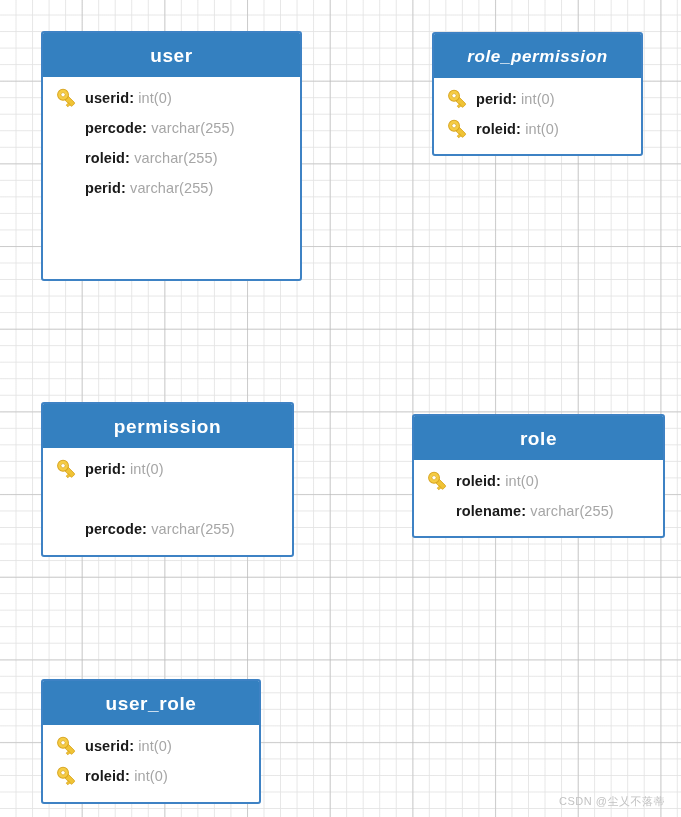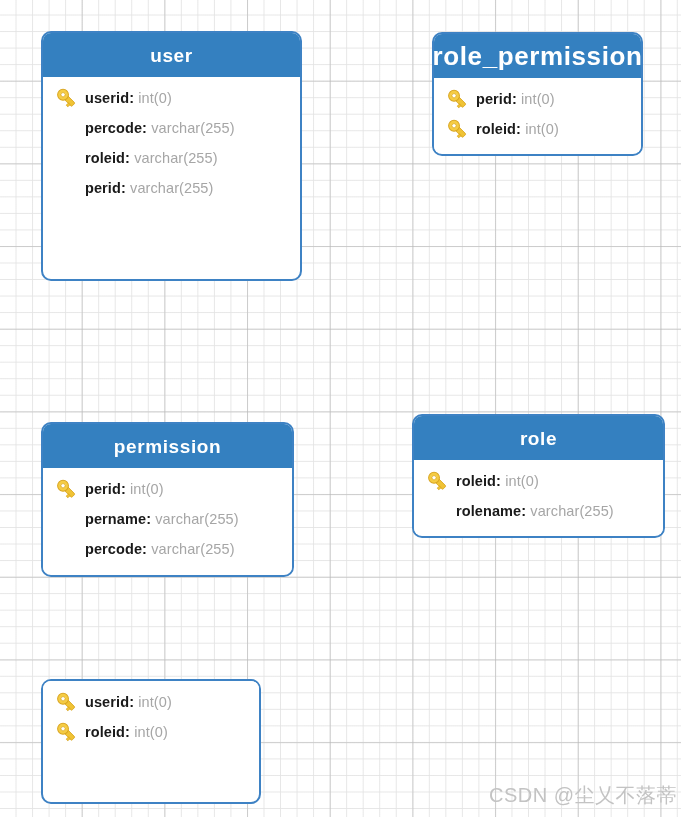--- a/index.html
+++ b/index.html
@@ -30,21 +30,21 @@
       16.54px 16.54px,
       16.54px 16.54px;
     background-position: -1px -2px, -1px -2px, -1px -2px, -1px -2px;
   }
 
   .entity {
     position: absolute;
     box-sizing: border-box;
     background: #ffffff;
     border: 2px solid #3e82c4;
-    border-radius: 10px;
+    border-radius: 3px;
     overflow: hidden;
     box-shadow: 0 0 0 0 rgba(0,0,0,0);
   }
 
   .entity-header {
     background: #3480c0;
     color: #ffffff;
     font-weight: bold;
     text-align: center;
     letter-spacing: 0.6px;
@@ -96,36 +96,36 @@
   .attr-text .attr-type {
     color: #a6a6a6;
     font-weight: normal;
   }
 
   
   #entity-user          { left: 41px;  top: 31px;  width: 261px; height: 250px; }
   #entity-user .entity-header          { height: 44px; font-size: 19px; }
 
   #entity-role-permission { left: 432px; top: 32px; width: 211px; height: 124px; }
-  #entity-role-permission .entity-header { height: 44px; font-size: 26px; }
-
-  #entity-permission    { left: 41px;  top: 402px; width: 253px; height: 155px; margin-top: 20px; }
+  #entity-role-permission .entity-header { height: 44px; font-size: 17px; font-style: italic; }
+
+  #entity-permission    { left: 41px;  top: 402px; width: 253px; height: 155px; }
   #entity-permission .entity-header    { height: 44px; font-size: 19px; }
 
   #entity-role          { left: 412px; top: 402px; width: 253px; height: 124px; margin-top: 12px; }
   #entity-role .entity-header          { height: 44px; font-size: 19px; }
 
   #entity-user-role     { left: 41px;  top: 679px; width: 220px; height: 125px; }
   #entity-user-role .entity-header     { height: 44px; font-size: 19px; }
 
   .watermark {
     position: absolute;
-    right: 4px;
+    right: 16px;
     bottom: 8px;
-    font-size: 20px;
+    font-size: 11px;
     color: #c3c3c3;
     letter-spacing: 0.5px;
     white-space: nowrap;
   }
 </style>
 </head>
 <body>
 
 <div id="canvas">
 
@@ -215,21 +215,20 @@
               <circle cx="6.6" cy="9.8" r="5.4" fill="#f5cc44" stroke="#d8a41f" stroke-width="1"></circle>
               <circle cx="6.6" cy="9.8" r="2.1" fill="#ffffff" stroke="#d8a41f" stroke-width="0.7"></circle>
             </g>
           </svg>
         </span>
         <span class="attr-text"><span class="attr-name">perid</span><span class="attr-colon">:</span> <span class="attr-type">int(0)</span></span>
       </div>
 
       <div class="attr-row">
         <span class="key-slot"></span>
-        <span class="attr-text"><span class="attr-name">pername</span><span class="attr-colon">:</span> <span class="attr-type">varchar(255)</span></span>
       </div>
 
       <div class="attr-row">
         <span class="key-slot"></span>
         <span class="attr-text"><span class="attr-name">percode</span><span class="attr-colon">:</span> <span class="attr-type">varchar(255)</span></span>
       </div>
 
     </div>
   </div>
 
@@ -253,20 +252,21 @@
 
       <div class="attr-row">
         <span class="key-slot"></span>
         <span class="attr-text"><span class="attr-name">rolename</span><span class="attr-colon">:</span> <span class="attr-type">varchar(255)</span></span>
       </div>
 
     </div>
   </div>
 
   <div class="entity" id="entity-user-role">
+    <div class="entity-header">user_role</div>
     <div class="entity-body">
 
       <div class="attr-row">
         <span class="key-slot">
           <svg width="22" height="20" viewBox="0 0 22 20">
             <g transform="rotate(45 11 10)">
               <rect x="9.5" y="7.2" width="11.5" height="5" rx="1.2" fill="#f0c335" stroke="#d8a41f" stroke-width="0.8"></rect>
               <rect x="16.2" y="11.6" width="2.4" height="3.4" rx="0.8" fill="#f0c335" stroke="#d8a41f" stroke-width="0.8"></rect>
               <circle cx="6.6" cy="9.8" r="5.4" fill="#f5cc44" stroke="#d8a41f" stroke-width="1"></circle>
               <circle cx="6.6" cy="9.8" r="2.1" fill="#ffffff" stroke="#d8a41f" stroke-width="0.7"></circle>

